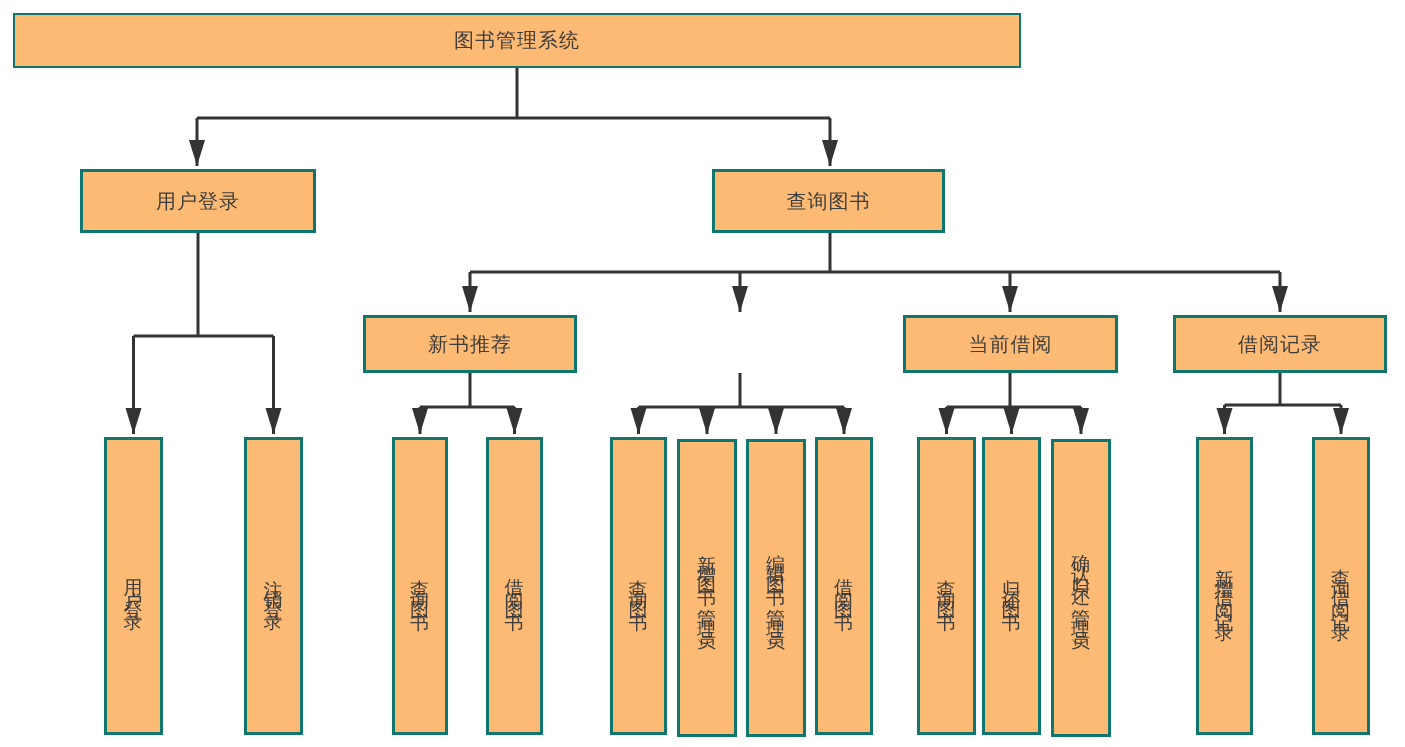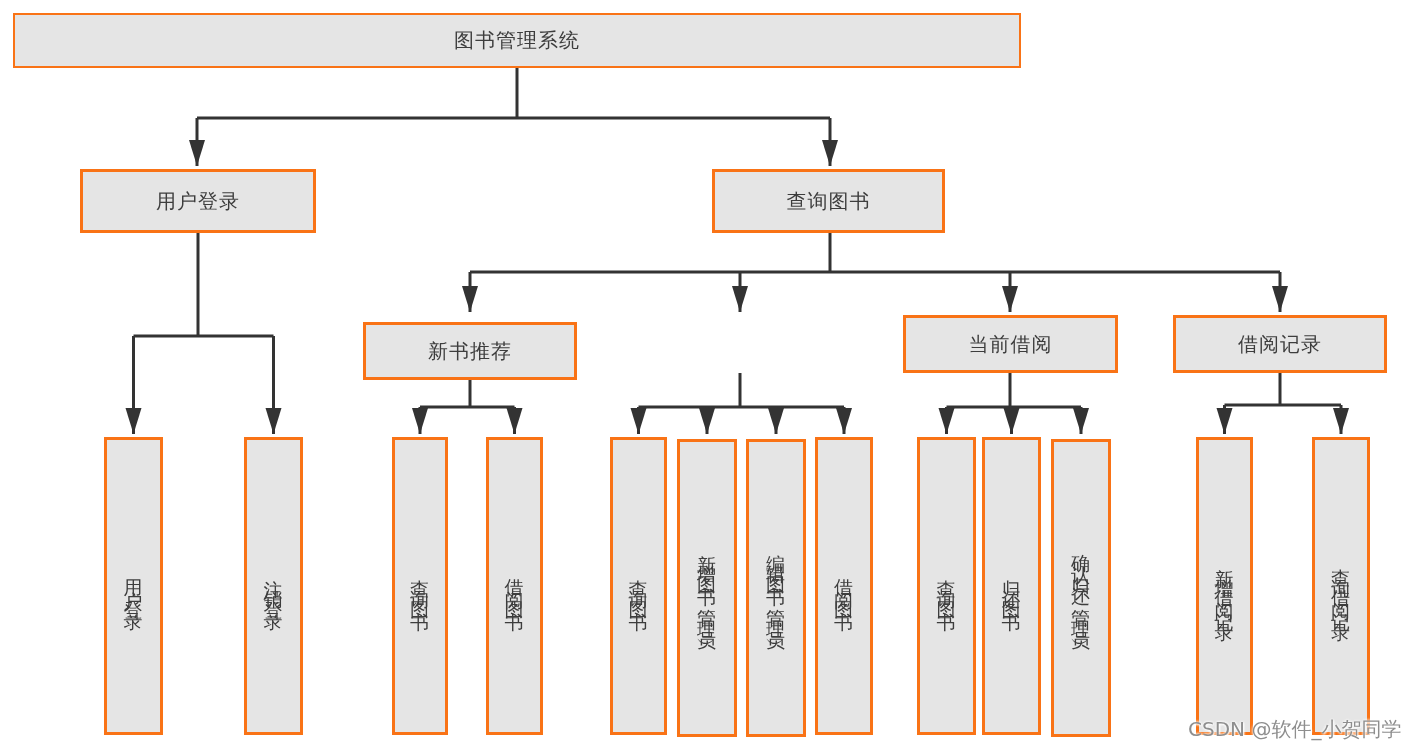--- a/index.html
+++ b/index.html
@@ -6,22 +6,22 @@
   .canvas{
     position:relative;
     width:1405px;height:747px;
     background:#ffffff;
     font-family:"DejaVu Sans","Liberation Sans",sans-serif;
     overflow:hidden;
   }
   .connectors{position:absolute;left:0;top:0;z-index:1;}
   .node{
     position:absolute;
-    background:#e5e5e5;
-    border:3px solid #f97316;
+    background:#fdba74;
+    border:3px solid #0f766e;
     box-sizing:border-box;
     display:flex;align-items:center;justify-content:center;
     color:#3d3d3d;
     z-index:2;
   }
   .hnode{font-size:20px;letter-spacing:1px;}
   .rootnode{border-width:2px;}
   .leaf span{
     writing-mode:vertical-rl;
     line-height:1;
@@ -97,21 +97,21 @@
     <span>图书管理系统</span>
   </div>
 
   <div class="node hnode" style="left:80px;top:169px;width:236px;height:64px;">
     <span>用户登录</span>
   </div>
   <div class="node hnode" style="left:712px;top:169px;width:233px;height:64px;">
     <span>查询图书</span>
   </div>
 
-  <div class="node hnode" style="left:363px;top:315px;width:214px;height:58px;margin-top:7px;">
+  <div class="node hnode" style="left:363px;top:315px;width:214px;height:58px;">
     <span>新书推荐</span>
   </div>
   <div class="node hnode" style="left:903px;top:315px;width:215px;height:58px;">
     <span>当前借阅</span>
   </div>
   <div class="node hnode" style="left:1173px;top:315px;width:214px;height:58px;">
     <span>借阅记录</span>
   </div>
 
   <div class="node leaf" style="left:104px;top:437px;width:59px;height:298px;">
@@ -151,15 +151,14 @@
     <span>确认归还（管理员）</span>
   </div>
 
   <div class="node leaf" style="left:1196px;top:437px;width:57px;height:298px;">
     <span>新增借阅记录</span>
   </div>
   <div class="node leaf" style="left:1312px;top:437px;width:58px;height:298px;">
     <span>查询借阅记录</span>
   </div>
 
-  <div class="watermark" style="left:1188px;top:716px;">CSDN @软件_小贺同学</div>
 
 </div>
 
 </body></html>

